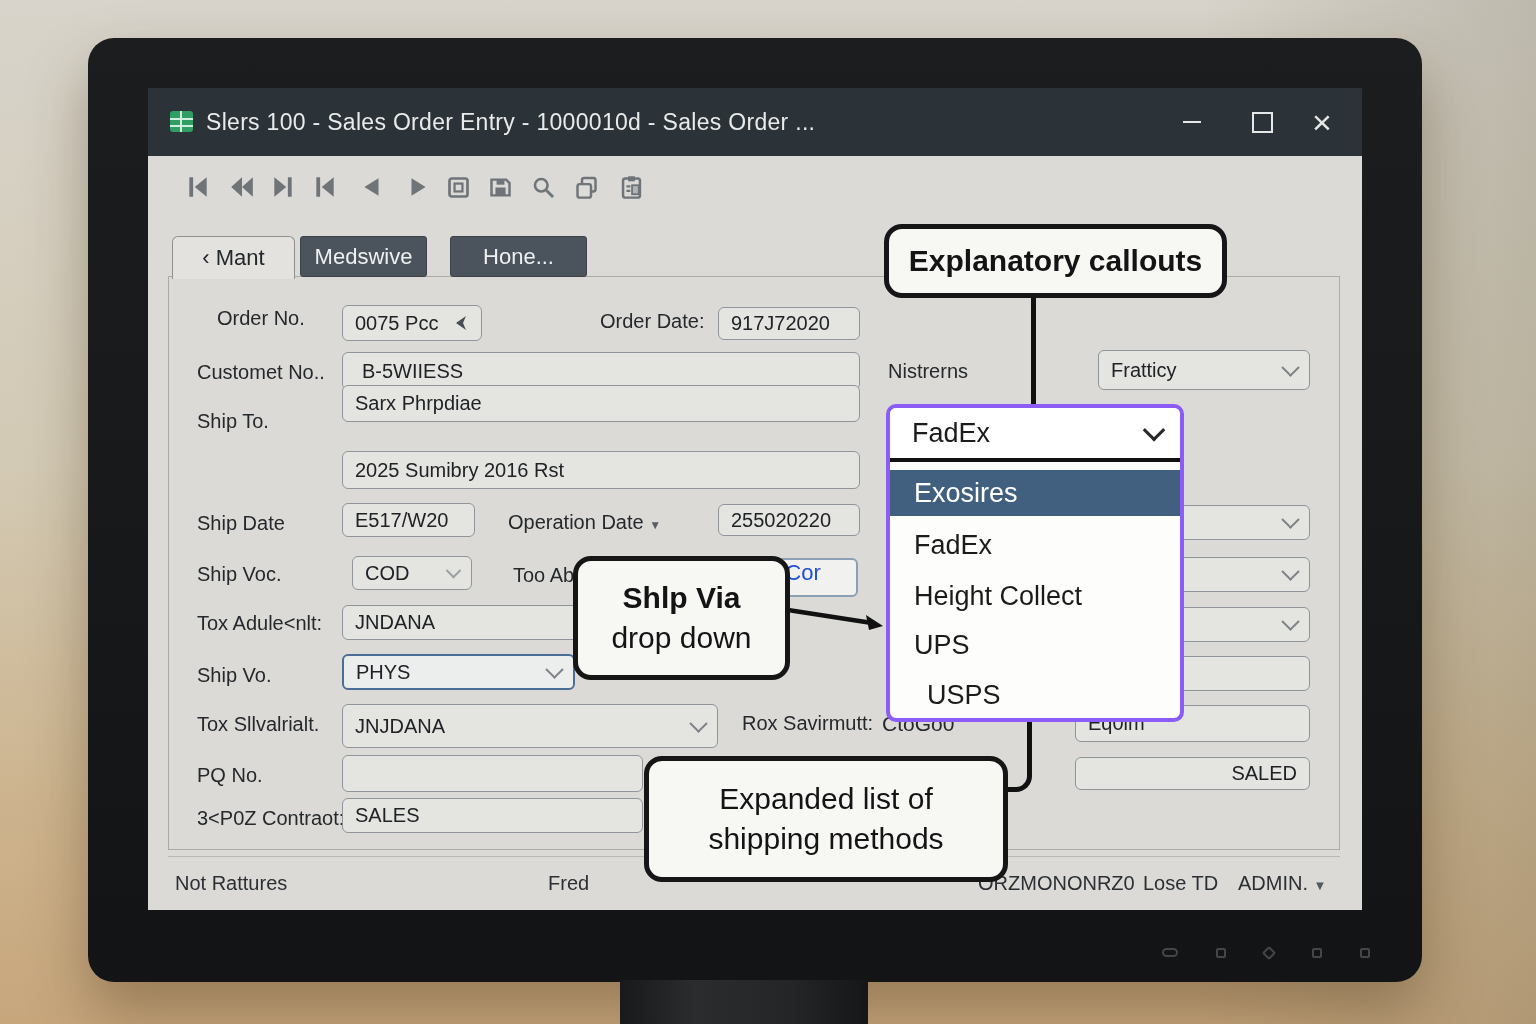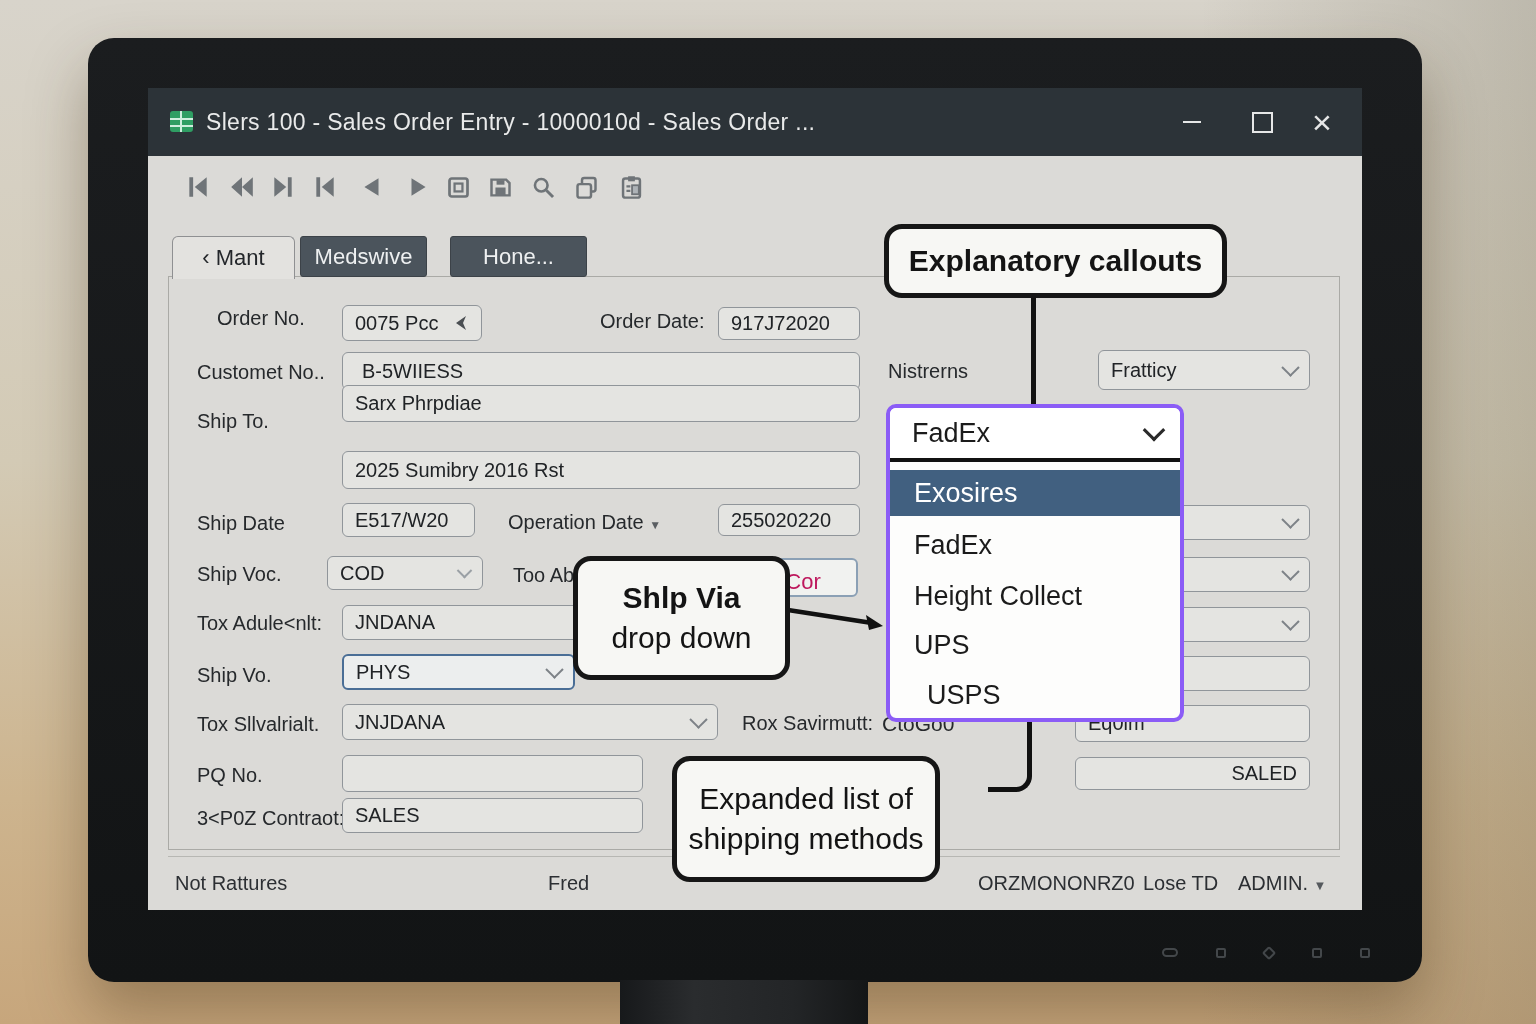--- a/index.html
+++ b/index.html
@@ -28,22 +28,22 @@
   .tab-active{background:#e3e2df;border:1px solid #8f9092;border-bottom:none;border-radius:6px 6px 0 0;color:#23262a;z-index:3;}
   .tab-dark{background:#4b545c;border:1px solid #3c4248;border-radius:3px;color:#eef0f1;}
   .panel{left:20px;top:188px;width:1172px;height:574px;border:1px solid #aaaaa6;background:#dbdad7;}
   
   .label{font-size:20px;color:#26292c;white-space:nowrap;}
   .field{background:#e4e4e1;border:1.5px solid #90959a;border-radius:6px;display:flex;align-items:center;
     padding:0 12px;font-size:20px;color:#202326;}
   .field-focus{border:2px solid #4a6e96;background:#eceeee;}
   .chev{width:11px;height:11px;border-right:2.5px solid #7d8287;border-bottom:2.5px solid #7d8287;
     transform:rotate(45deg) translate(-2px,-2px);margin-left:auto;flex:0 0 auto;}
-  .btn{background:#f1f2f0;border:2px solid #8ba0b5;border-radius:6px;display:flex;align-items:flex-end;
-    justify-content:center;font-size:22px;color:#be185d;}
+  .btn{background:#f1f2f0;border:2px solid #8ba0b5;border-radius:6px;display:flex;align-items:flex-start;
+    justify-content:center;font-size:22px;color:#1d4ed8;}
   
   .status{top:778px;height:34px;line-height:34px;font-size:20px;color:#2c2f33;white-space:nowrap;}
   
   .dd{left:738px;top:316px;width:298px;height:318px;background:#fdfdfc;border:4px solid #8b5cf6;border-radius:10px;z-index:5;}
   .dd-closed{left:0;top:0;width:290px;height:54px;border-bottom:4px solid #111;display:flex;align-items:center;
     padding:0 18px 0 22px;font-size:27px;color:#1b1b1b;background:#fff;border-radius:6px 6px 0 0;}
   .dd-item{left:0;width:290px;height:46px;display:flex;align-items:center;padding-left:24px;font-size:27px;color:#1b1b1b;}
   .dd-sel{background:#416080;color:#fff;}
   .dd-chev{width:13px;height:13px;border-right:3px solid #2a2a2a;border-bottom:3px solid #2a2a2a;
     transform:rotate(45deg) translate(-2px,-2px);margin-left:auto;}
@@ -208,21 +208,21 @@
     </div>
   <span class="abs label" style="left:360px;top:423px;"><span>Operation Date</span> <span style="font-size:12px;color:#5a5e62;">▼</span></span>
   <div class="abs field" style="left:570px;top:416px;width:142px;height:32px;">
       <span>255020220</span>
     </div>
   <div class="abs field" style="left:927px;top:417px;width:235px;height:35px;">
       <span class="chev"></span>
     </div>
 
   <span class="abs label" style="left:49px;top:475px;">Ship Voc.</span>
-  <div class="abs field" style="left:179px;top:468px;width:156px;height:34px;align-items:center;">
+  <div class="abs field" style="left:204px;top:468px;width:120px;height:34px;align-items:center;">
       <span>COD</span>
       <span class="chev" style="width:9px;height:9px;border-color:#9aa0a5;"></span>
     </div>
   <span class="abs label" style="left:365px;top:476px;">Too Ab</span>
   <div class="abs btn" style="left:600px;top:470px;width:110px;height:39px;">
       <span>Cor</span>
     </div>
   <div class="abs field" style="left:927px;top:469px;width:235px;height:35px;">
       <span class="chev"></span>
     </div>
@@ -236,21 +236,21 @@
     </div>
 
   <span class="abs label" style="left:49px;top:576px;">Ship Vo.</span>
   <div class="abs field field-focus" style="left:194px;top:566px;width:233px;height:36px;">
       <span>PHYS</span>
       <span class="chev"></span>
     </div>
   <div class="abs field" style="left:927px;top:568px;width:235px;height:35px;"></div>
 
   <span class="abs label" style="left:49px;top:625px;">Tox Sllvalrialt.</span>
-  <div class="abs field" style="left:194px;top:616px;width:376px;height:36px;">
+  <div class="abs field" style="left:194px;top:616px;width:376px;height:44px;">
       <span>JNJDANA</span>
       <span class="chev"></span>
     </div>
   <span class="abs label" style="left:594px;top:624px;">Rox Savirmutt:</span>
   <span class="abs label" style="left:734px;top:624px;font-size:21px;">CtoGo0</span>
   <div class="abs field" style="left:927px;top:617px;width:235px;height:37px;">
       <span>Eq0im</span>
     </div>
 
   <span class="abs label" style="left:49px;top:676px;">PQ No.</span>
@@ -302,18 +302,18 @@
       </div>
   </div>
 
   <div class="abs callout" style="left:736px;top:136px;width:343px;height:74px;">
     <span class="co-line">Explanatory callouts</span>
   </div>
   <div class="abs callout" style="left:425px;top:468px;width:217px;height:124px;">
     <span class="co-line">Shlp Via</span>
     <span class="co-line" style="font-weight:normal;">drop down</span>
   </div>
-  <div class="abs callout" style="left:524px;top:668px;width:268px;height:126px;">
+  <div class="abs callout" style="left:496px;top:668px;width:364px;height:126px;">
     <span class="co-line" style="font-weight:normal;">Expanded list of</span>
     <span class="co-line" style="font-weight:normal;">shipping methods</span>
   </div>
 
 </div>
 
 </body></html>

